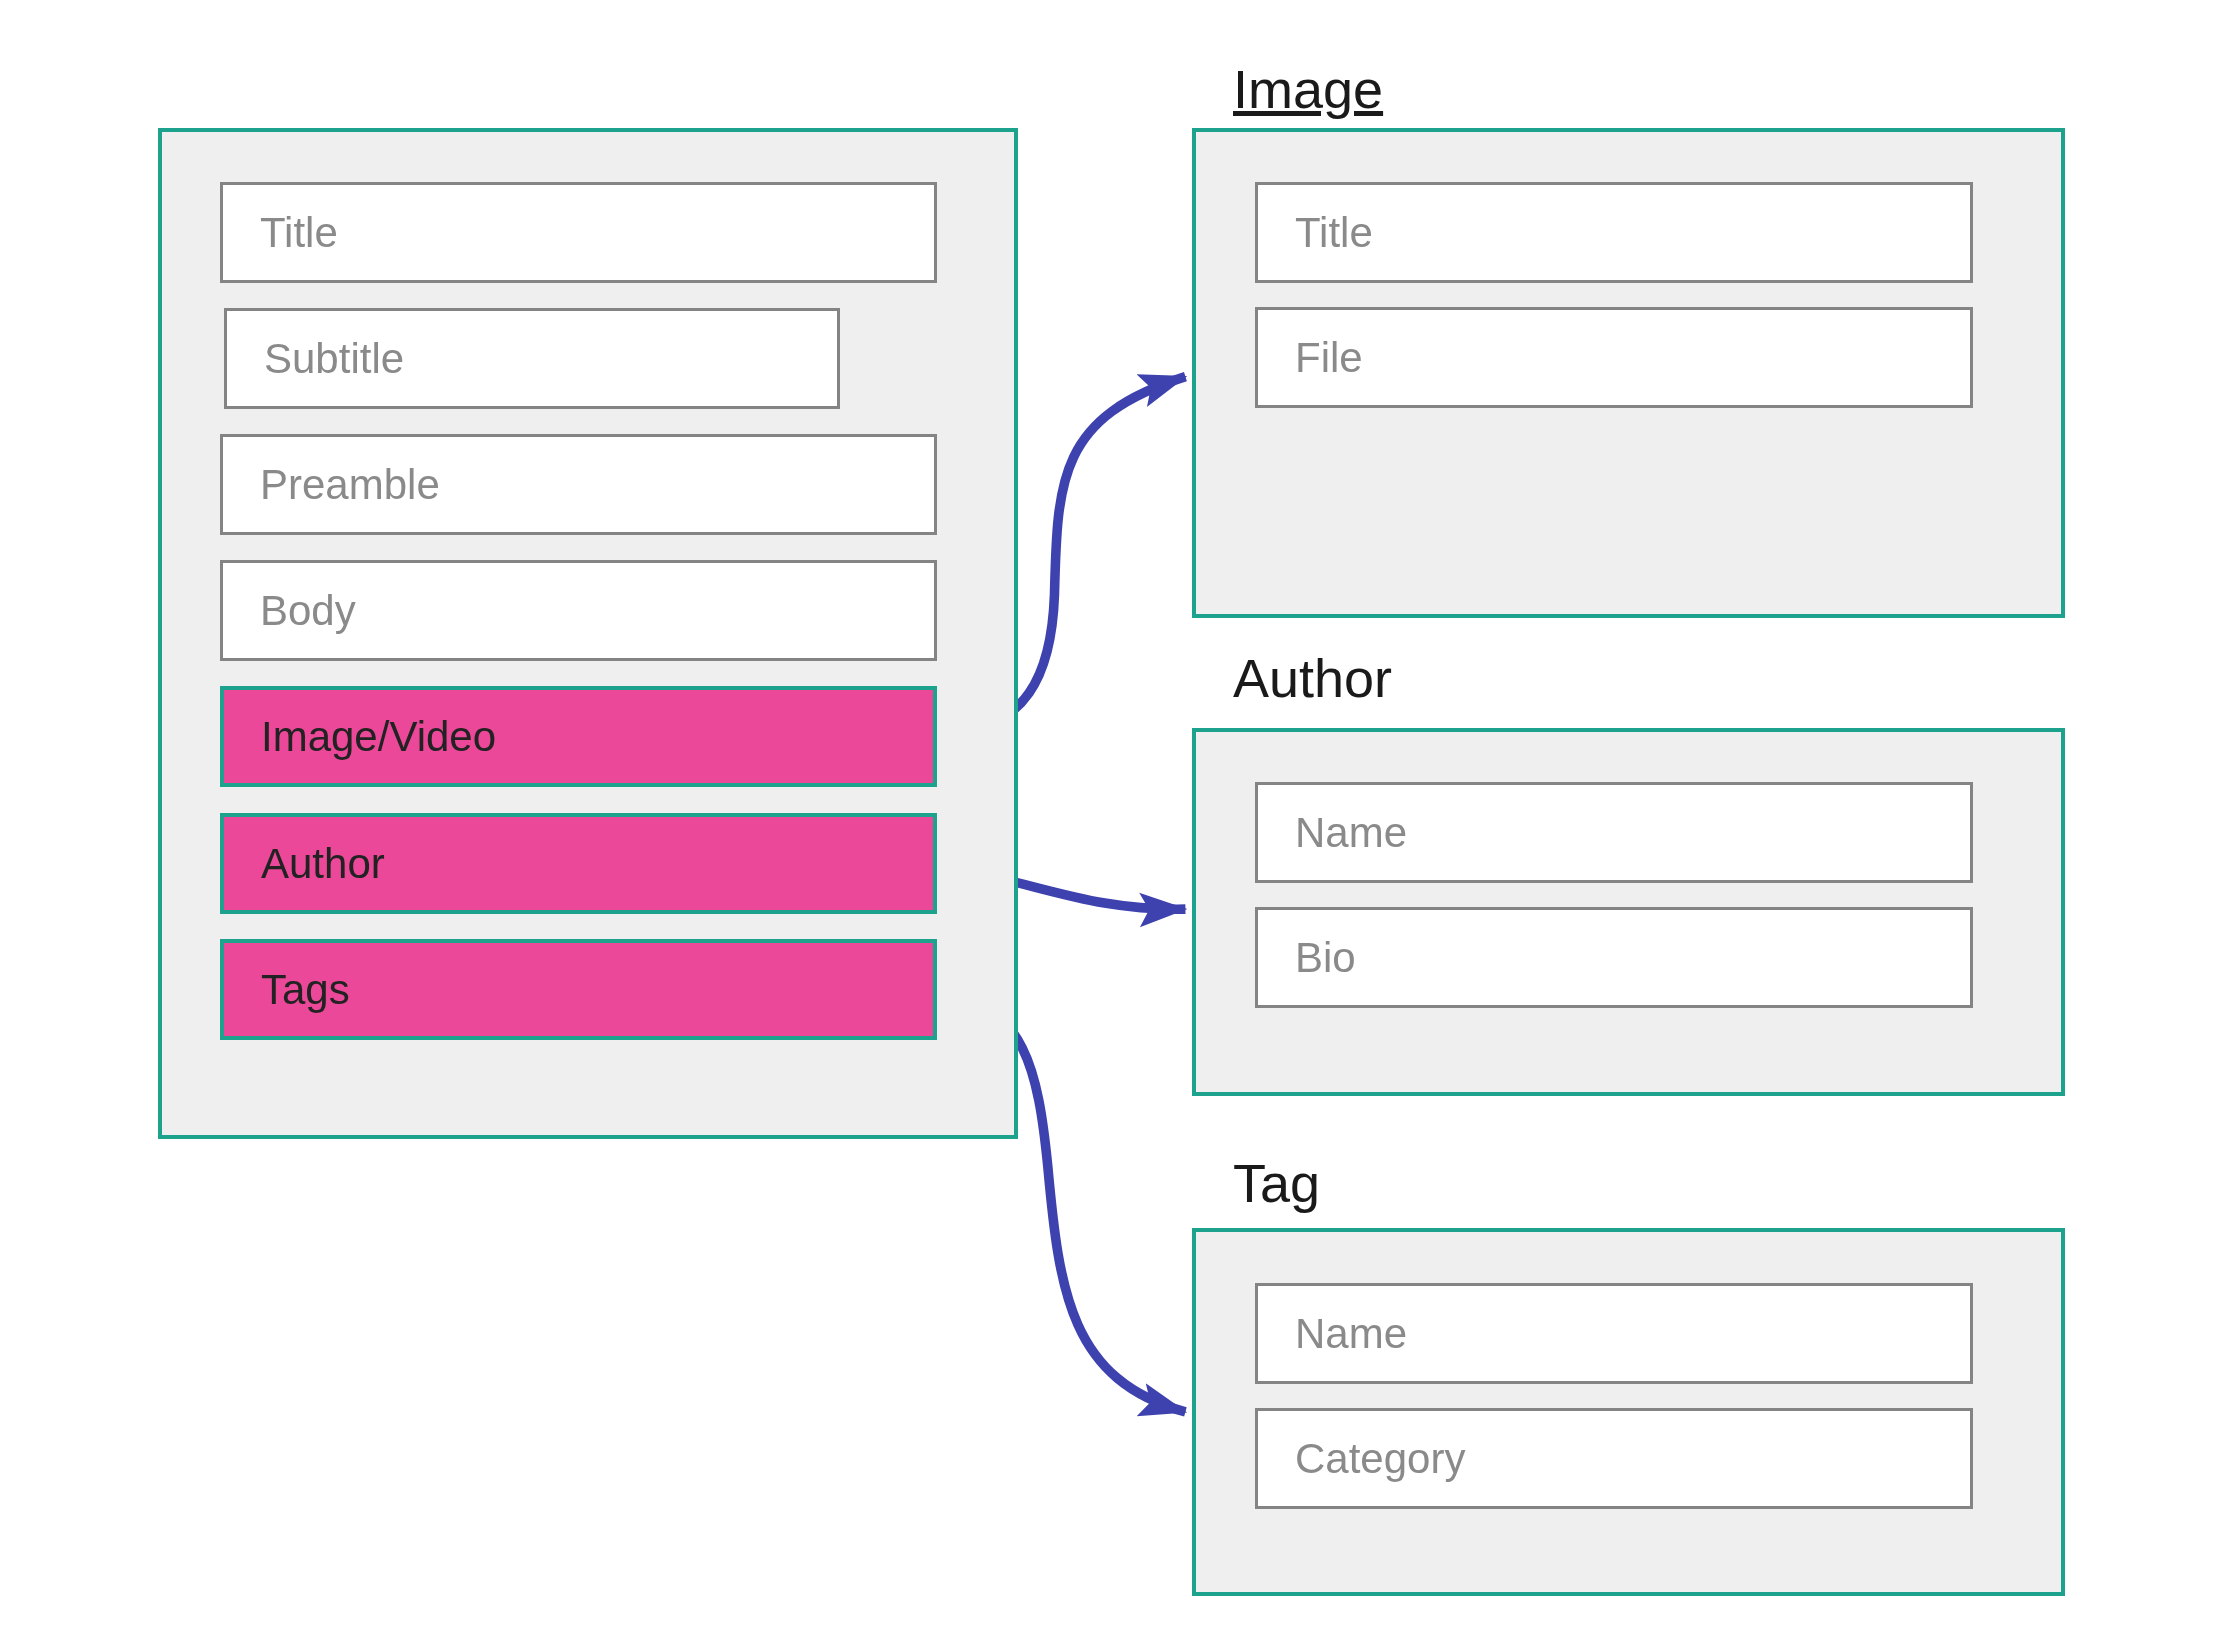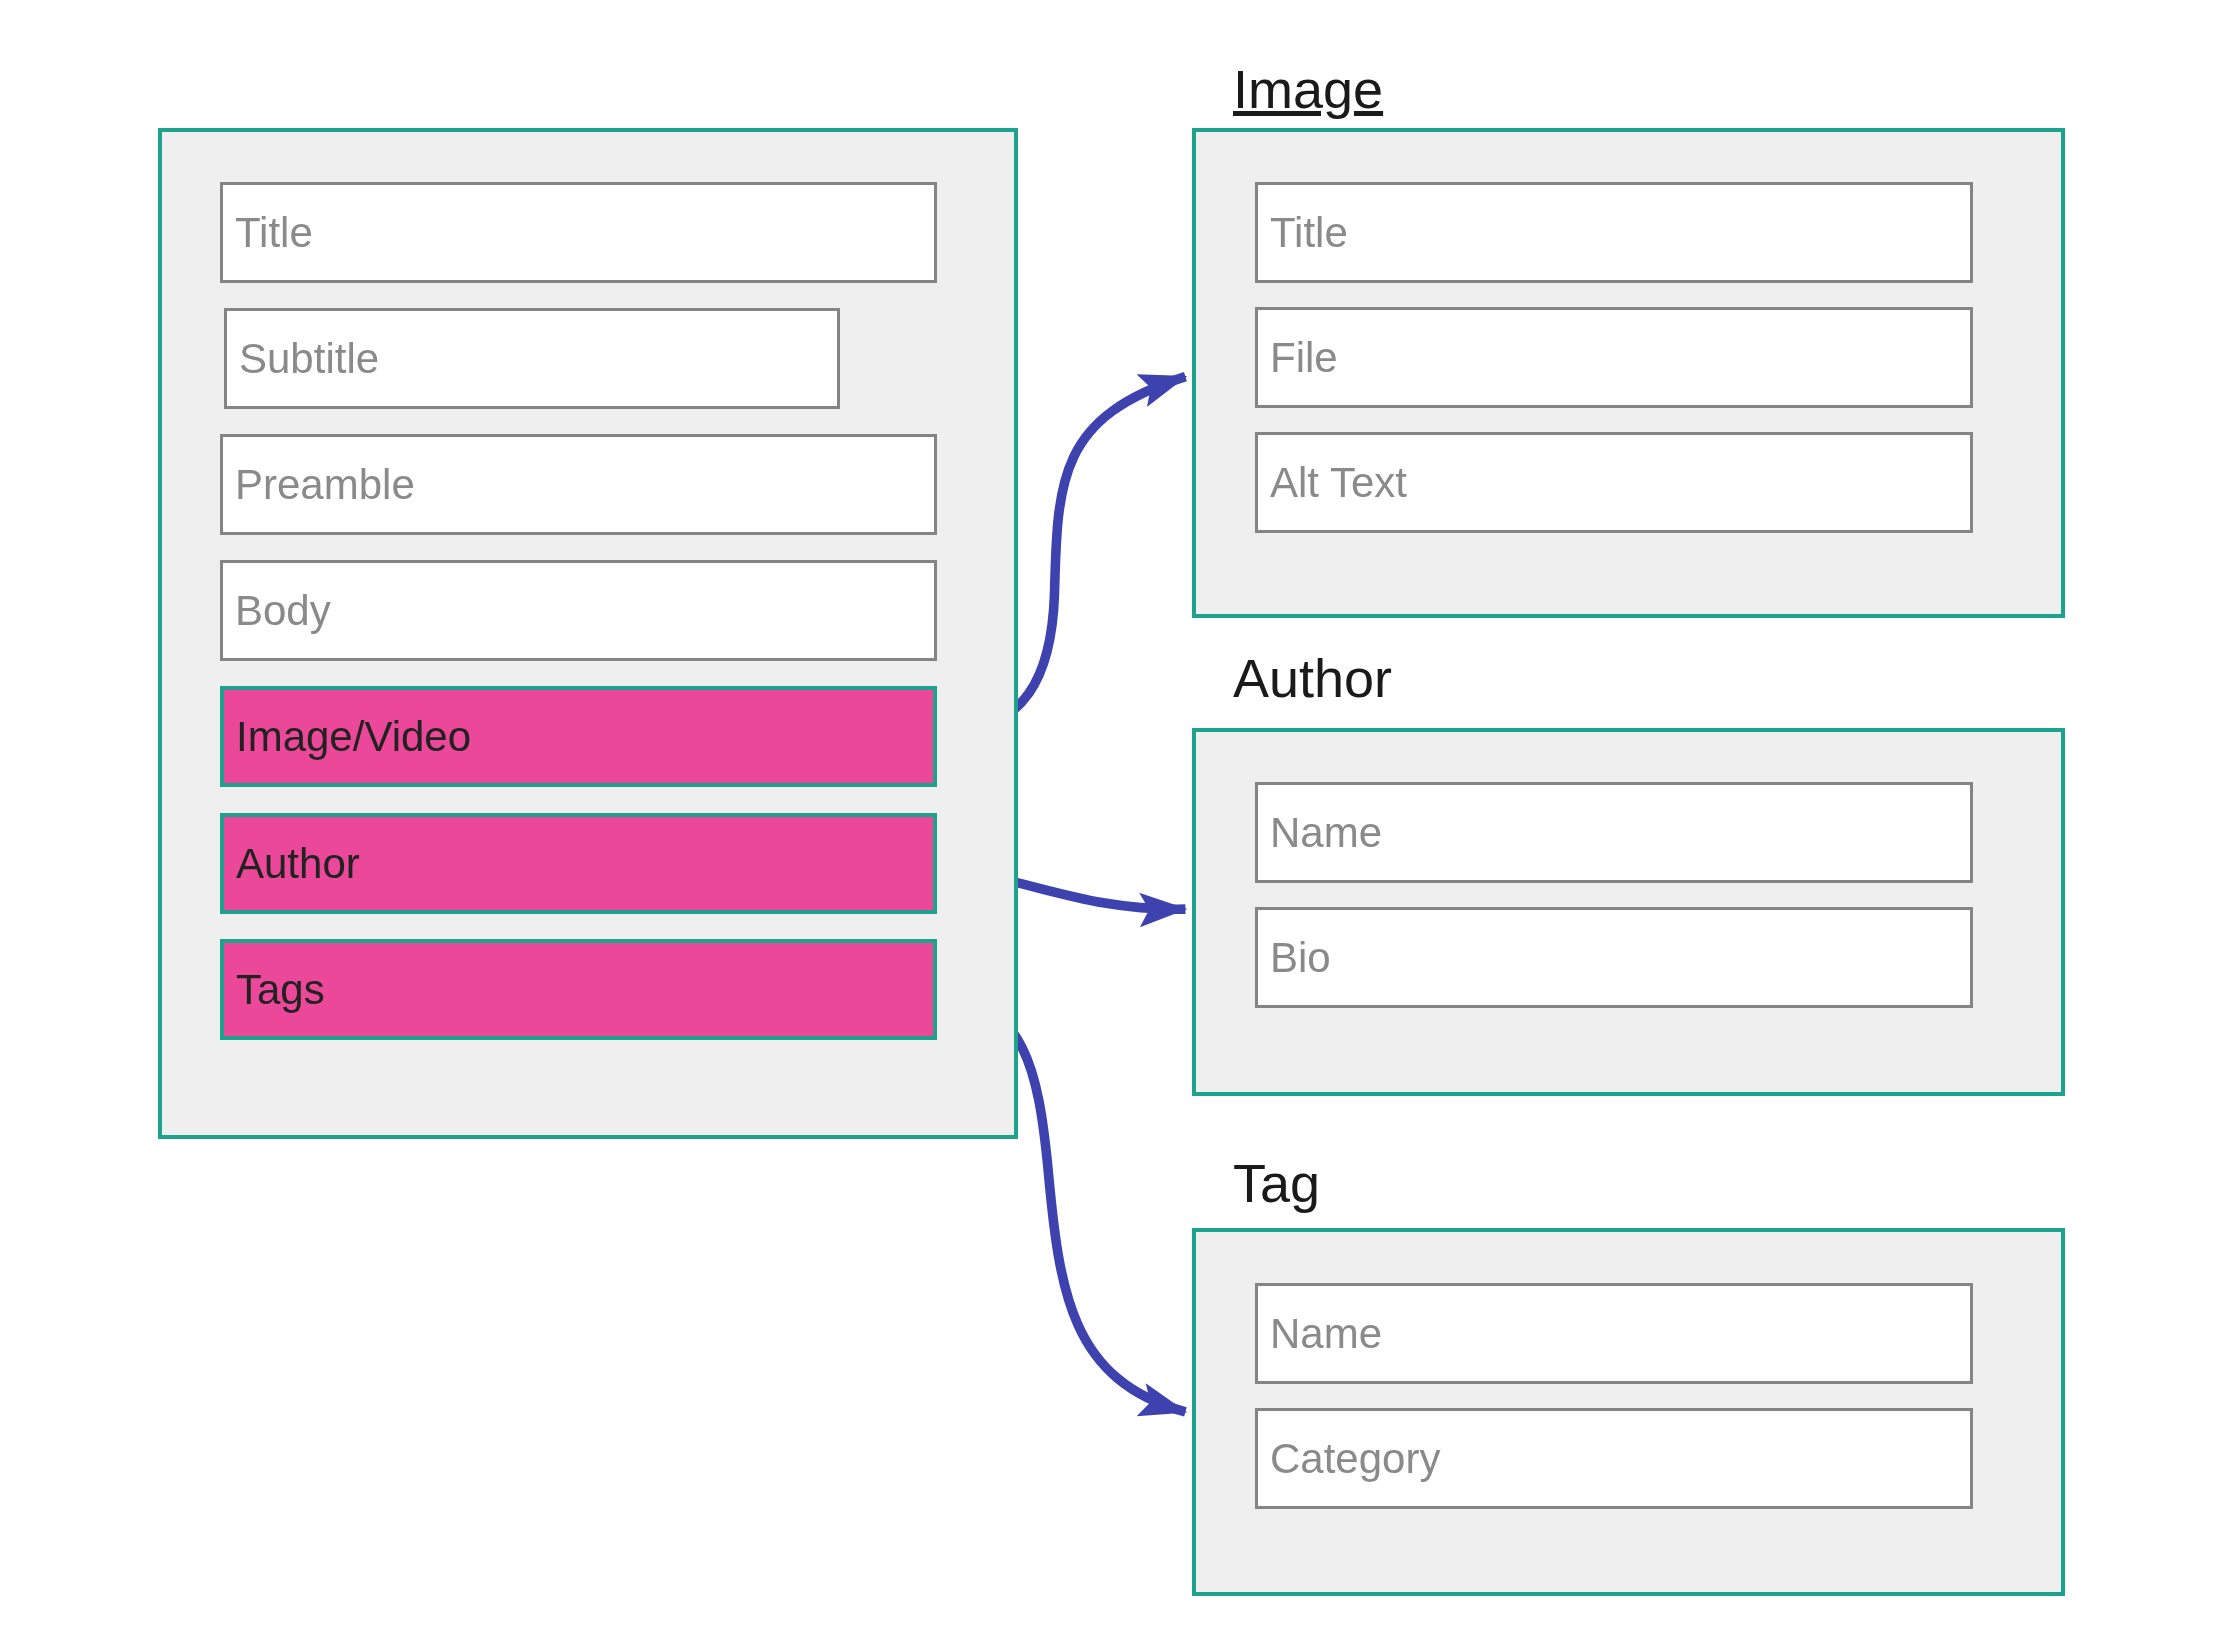--- a/index.html
+++ b/index.html
@@ -25,21 +25,21 @@
     box-sizing: border-box;
   }
   .field {
     position: absolute;
     height: 101px;
     background: #ffffff;
     border: 3.8px solid #848484;
     box-sizing: border-box;
     display: flex;
     align-items: center;
-    padding-left: 12px;
+    padding-left: 37px;
   }
   .field .field-label {
     font-size: 42px;
     color: #8a8a8a;
     white-space: nowrap;
   }
   .field.highlight {
     background: #ec4899;
     border: 4.8px solid #1da28d;
   }
@@ -101,23 +101,20 @@
 
   <div class="heading" style="left:1233px; top:57px;text-decoration:underline;">Image</div>
   <div class="entity" style="left:1192px; top:128px; width:873px; height:490px;"></div>
 
   <div class="field" style="left:1255px; top:182px; width:718px;">
     <span class="field-label">Title</span>
   </div>
   <div class="field" style="left:1255px; top:307px; width:718px;">
     <span class="field-label">File</span>
   </div>
-  <div class="field" style="left:1255px; top:432px; width:718px;">
-    <span class="field-label">Alt Text</span>
-  </div>
 
   <div class="heading" style="left:1233px; top:646px;">Author</div>
   <div class="entity" style="left:1192px; top:728px; width:873px; height:368px;"></div>
 
   <div class="field" style="left:1255px; top:782px; width:718px;">
     <span class="field-label">Name</span>
   </div>
   <div class="field" style="left:1255px; top:907px; width:718px;">
     <span class="field-label">Bio</span>
   </div>

